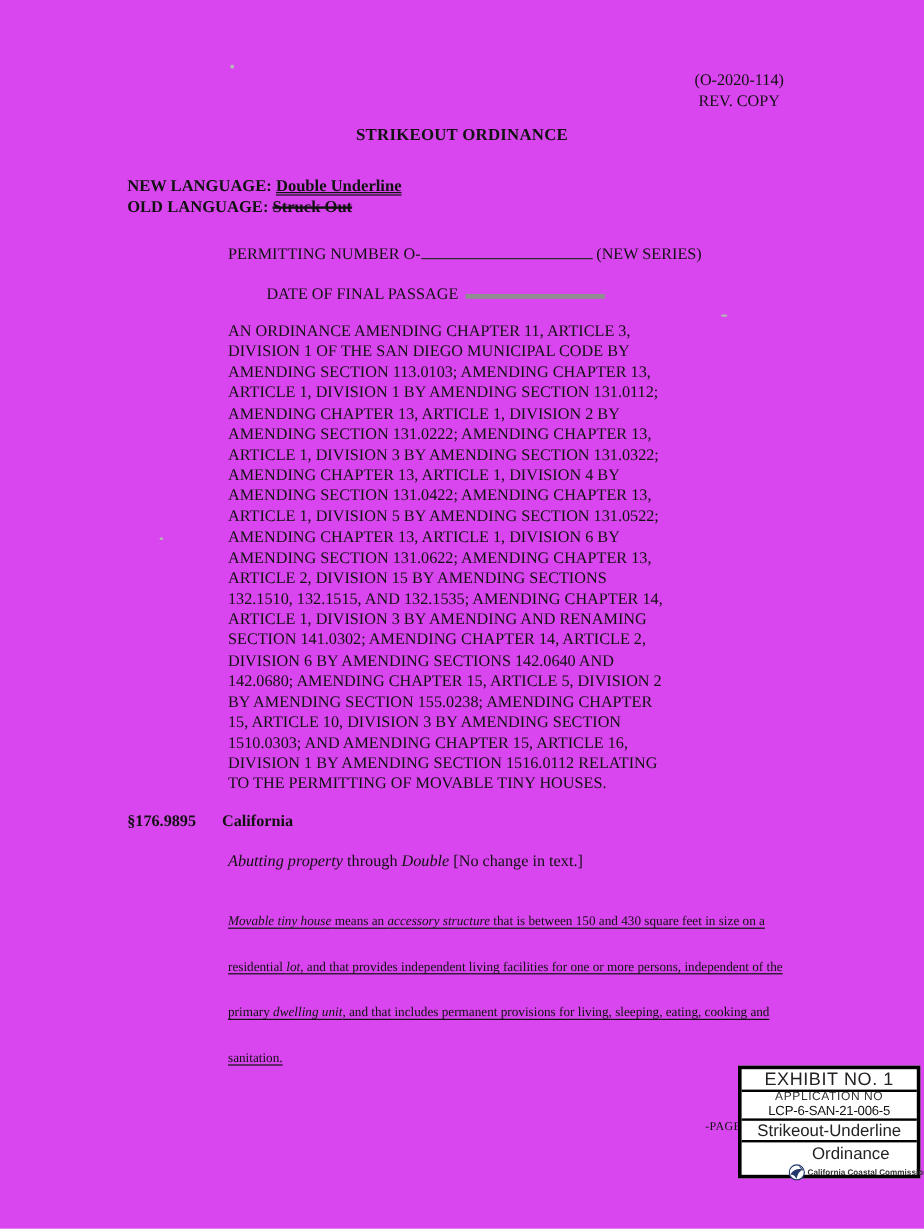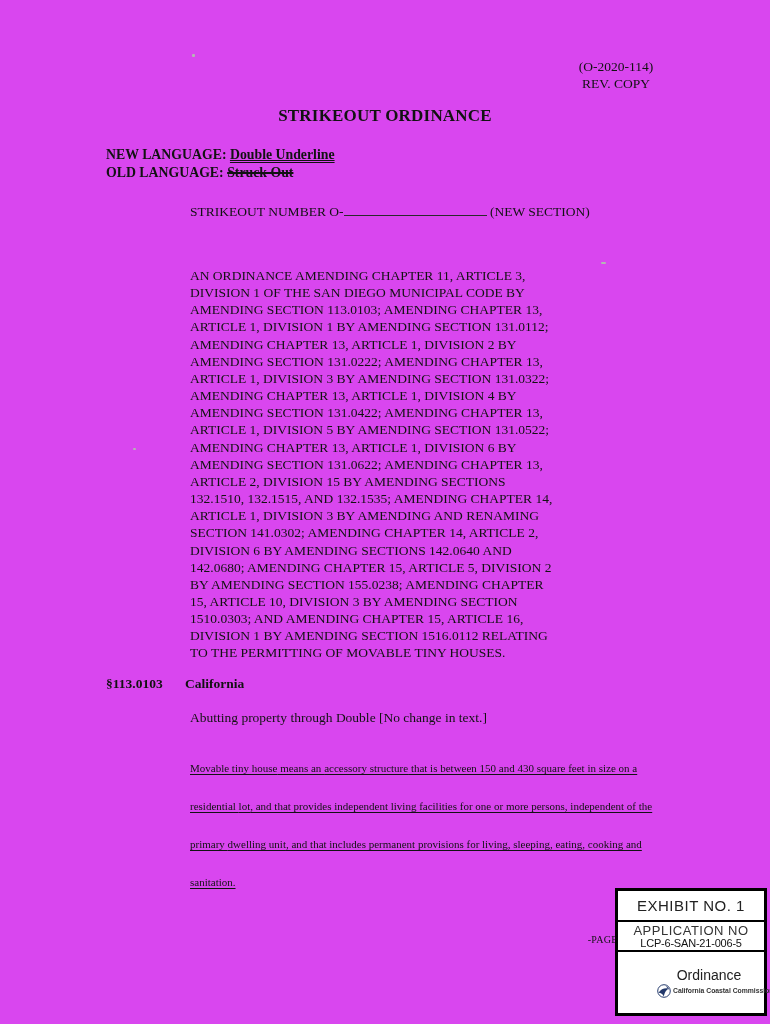--- a/index.html
+++ b/index.html
@@ -5,24 +5,24 @@
   html,body{margin:0;padding:0;background:#e9e9e9;}
   .page{
     position:relative;width:770px;height:1024px;margin:0 auto;
     background:#d946ef;color:#121212;
     font-family:"Liberation Serif","DejaVu Serif",serif;
     overflow:hidden;
   }
   .abs{position:absolute;}
   .sans{font-family:"Liberation Sans","DejaVu Sans",sans-serif;}
   .b{font-weight:bold;}
-  .it{}
+  .it{font-style:italic;}
 
   .docref{top:58px;right:94px;width:120px;text-align:center;font-size:13.5px;line-height:17px;}
-  .title{top:106px;left:0;width:770px;text-align:center;font-size:17px;letter-spacing:.2px;}
+  .title{top:106px;left:0;width:770px;text-align:center;font-size:14px;letter-spacing:.2px;}
   .legend{top:146px;left:106px;font-size:13.8px;line-height:17.5px;}
   .strike{text-decoration:line-through;text-decoration-thickness:1.5px;}
   .dblu{text-decoration:underline;text-decoration-style:double;text-decoration-thickness:1px;}
 
   .ordline{top:203px;left:190px;font-size:13.5px;white-space:nowrap;}
   .blank1{display:inline-block;width:143px;border-bottom:1.5px solid #2a2a2a;height:12px;vertical-align:baseline;}
   .dateline{top:233px;left:222px;font-size:13.5px;white-space:nowrap;}
   .blank2{display:inline-block;width:116px;border-bottom:4px solid #8f8f8f;height:12px;margin-left:6px;vertical-align:baseline;}
 
   .preamble{top:267px;left:190px;width:420px;font-size:13.5px;line-height:17.15px;white-space:pre-line;}
@@ -30,29 +30,29 @@
   .secnum{top:676px;left:106px;font-size:13.5px;}
   .sectitle{top:676px;left:185px;font-size:13.5px;}
   .nochange{top:710px;left:190px;width:480px;font-size:13.5px;}
   .definition{
     top:749px;left:190px;width:474px;font-size:11px;line-height:38px;
     text-decoration:underline;text-decoration-thickness:1.4px;text-underline-offset:2px;
   }
   .footer{top:934px;left:0;width:659px;text-align:right;font-size:10px;letter-spacing:.3px;}
 
   .exhibit{
-    top:888px;left:615px;width:152px;height:128px;
+    top:888px;left:615px;width:152px;height:94px;
     border:3px solid #000;box-sizing:border-box;background:#fff;
     display:flex;flex-direction:column;
   }
   .exhibit .row{border-bottom:2px solid #000;display:flex;flex-direction:column;justify-content:center;align-items:center;box-sizing:border-box;}
   .exhibit .row:last-child{border-bottom:none;}
   .ex-no{height:31px;font-size:15px;letter-spacing:.5px;color:#222;}
   .ex-app{height:30px;line-height:1;}
-  .ex-app .lbl{font-size:13px;color:#333;letter-spacing:.5px;margin-bottom:1px;}
+  .ex-app .lbl{font-size:10px;color:#333;letter-spacing:.5px;margin-bottom:1px;}
   .ex-app .val{font-size:11px;font-weight:normal;letter-spacing:-0.2px;white-space:nowrap;}
   .ex-l3{height:24px;font-size:14px;color:#222;}
   .ex-l4{flex:1;justify-content:flex-start;padding-top:1px;margin-left:36px;}
   .ex-l4 .ord{font-size:14px;color:#222;}
   .ex-logo-row{display:flex;align-items:center;gap:2px;width:100%;padding:1px 2px 2px 3px;box-sizing:border-box;}
   .ex-logo-row .agency{font-size:6.8px;font-weight:bold;color:#333;white-space:nowrap;}
   .logo{width:14px;height:14px;flex:0 0 auto;}
 
   .dot{background:#b5b5b5;border-radius:1px;}
 </style>
@@ -67,23 +67,26 @@
   </div>
 
   <div class="abs title b">STRIKEOUT ORDINANCE</div>
 
   <div class="abs legend b">
     <div><span>NEW LANGUAGE:</span> <span class="dblu">Double Underline</span></div>
     <div><span>OLD LANGUAGE:</span> <span class="strike">Struck Out</span></div>
   </div>
 
   <div class="abs ordline">
-    <span>STRIKEOUT NUMBER O-</span><span class="blank1"></span> <span>(NEW SECTION)</span>
+    <span>PERMITTING NUMBER O-</span><span class="blank1"></span> <span>(NEW SERIES)</span>
   </div>
 
+  <div class="abs dateline">
+    <span>DATE OF FINAL PASSAGE</span><span class="blank2"></span>
+  </div>
 
   <div class="abs preamble">AN ORDINANCE AMENDING CHAPTER 11, ARTICLE 3,
 DIVISION 1 OF THE SAN DIEGO MUNICIPAL CODE BY
 AMENDING SECTION 113.0103; AMENDING CHAPTER 13,
 ARTICLE 1, DIVISION 1 BY AMENDING SECTION 131.0112;
 AMENDING CHAPTER 13, ARTICLE 1, DIVISION 2 BY
 AMENDING SECTION 131.0222; AMENDING CHAPTER 13,
 ARTICLE 1, DIVISION 3 BY AMENDING SECTION 131.0322;
 AMENDING CHAPTER 13, ARTICLE 1, DIVISION 4 BY
 AMENDING SECTION 131.0422; AMENDING CHAPTER 13,
@@ -95,35 +98,36 @@
 ARTICLE 1, DIVISION 3 BY AMENDING AND RENAMING
 SECTION 141.0302; AMENDING CHAPTER 14, ARTICLE 2,
 DIVISION 6 BY AMENDING SECTIONS 142.0640 AND
 142.0680; AMENDING CHAPTER 15, ARTICLE 5, DIVISION 2
 BY AMENDING SECTION 155.0238; AMENDING CHAPTER
 15, ARTICLE 10, DIVISION 3 BY AMENDING SECTION
 1510.0303; AND AMENDING CHAPTER 15, ARTICLE 16,
 DIVISION 1 BY AMENDING SECTION 1516.0112 RELATING
 TO THE PERMITTING OF MOVABLE TINY HOUSES.</div>
 
-  <div class="abs secnum b">§113.0103</div>
+  <div class="abs secnum b">§176.9895</div>
   <div class="abs sectitle b">California</div>
 
   <div class="abs nochange"><span class="it">Abutting property</span><span> through </span><span class="it">Double</span><span> [No change in text.]</span></div>
 
   <div class="abs definition"><span class="it">Movable tiny house</span><span> means an </span><span class="it">accessory structure</span><span> that is between 150 and 430 square feet in size on a residential </span><span class="it">lot</span><span>, and that provides independent living facilities for one or more persons, independent of the primary </span><span class="it">dwelling unit</span><span>, and that includes permanent provisions for living, sleeping, eating, cooking and sanitation.</span></div>
 
   <div class="abs footer">-PAGE 1 OF 19-</div>
 
   <div class="abs exhibit sans">
     <div class="row ex-no">EXHIBIT NO. 1</div>
     <div class="row ex-app">
       <div class="lbl">APPLICATION NO</div>
       <div class="val">LCP-6-SAN-21-006-5</div>
     </div>
+    <div class="row ex-l3">Strikeout-Underline</div>
     <div class="row ex-l4">
       <div class="ord">Ordinance</div>
       <div class="ex-logo-row">
         <svg class="logo" viewBox="0 0 20 20">
           <circle cx="10" cy="10" r="9" fill="#ffffff" stroke="#22386b" stroke-width="1.4"></circle>
           <path d="M2.2 12.5 Q7.5 4.5 17.5 6.5 Q11.5 8.5 9.5 17.8 Q7.5 12.5 2.2 12.5 Z" fill="#22386b"></path>
           <path d="M12 2.2 Q16.5 4 17.6 9 Q14.5 5.5 12 2.2 Z" fill="#22386b"></path>
         </svg>
         <span class="agency">California Coastal Commission</span>
       </div>

